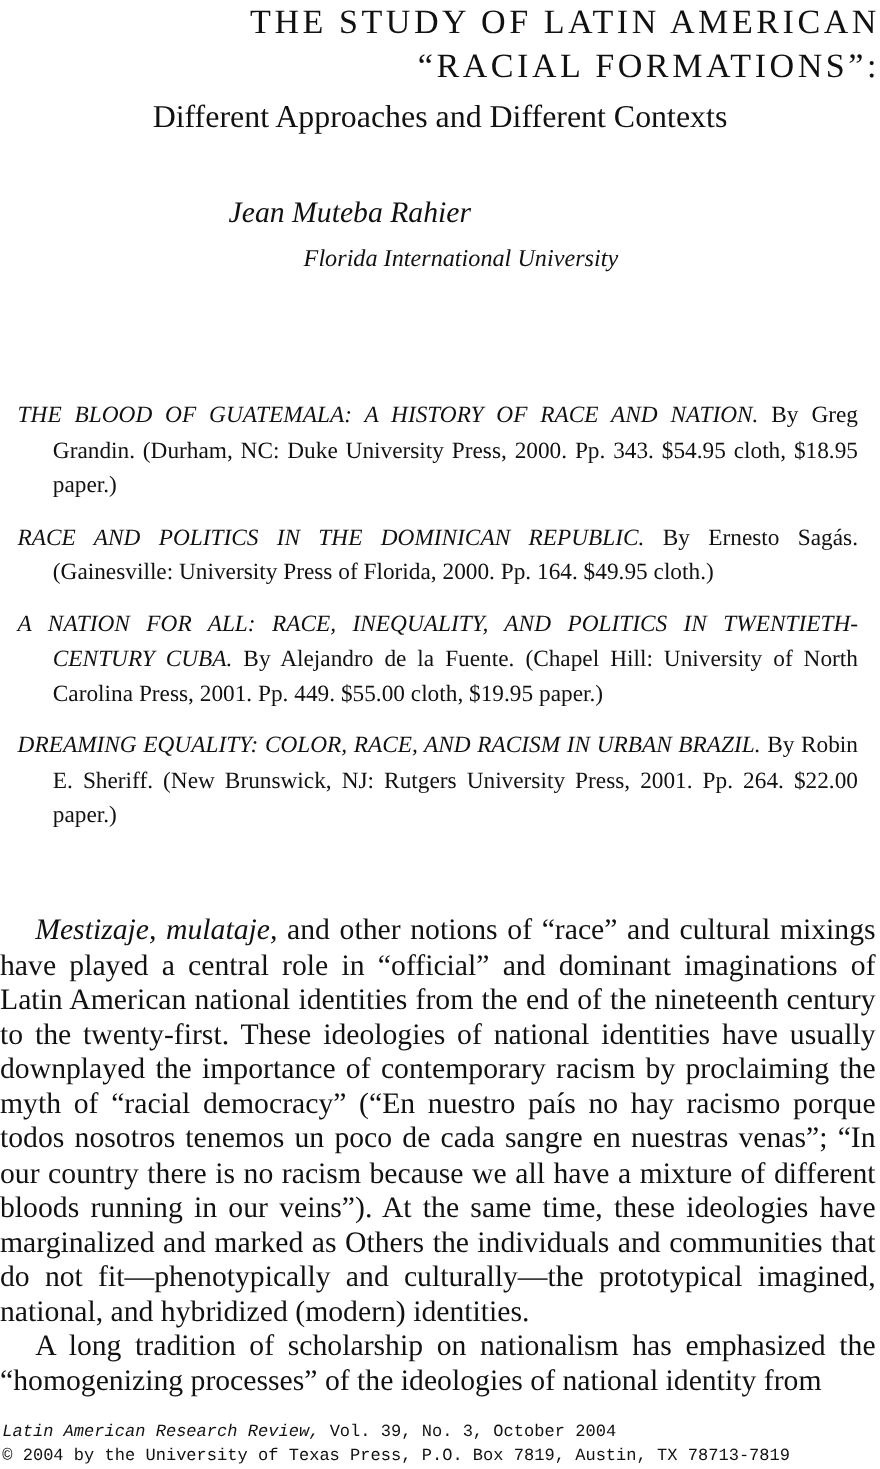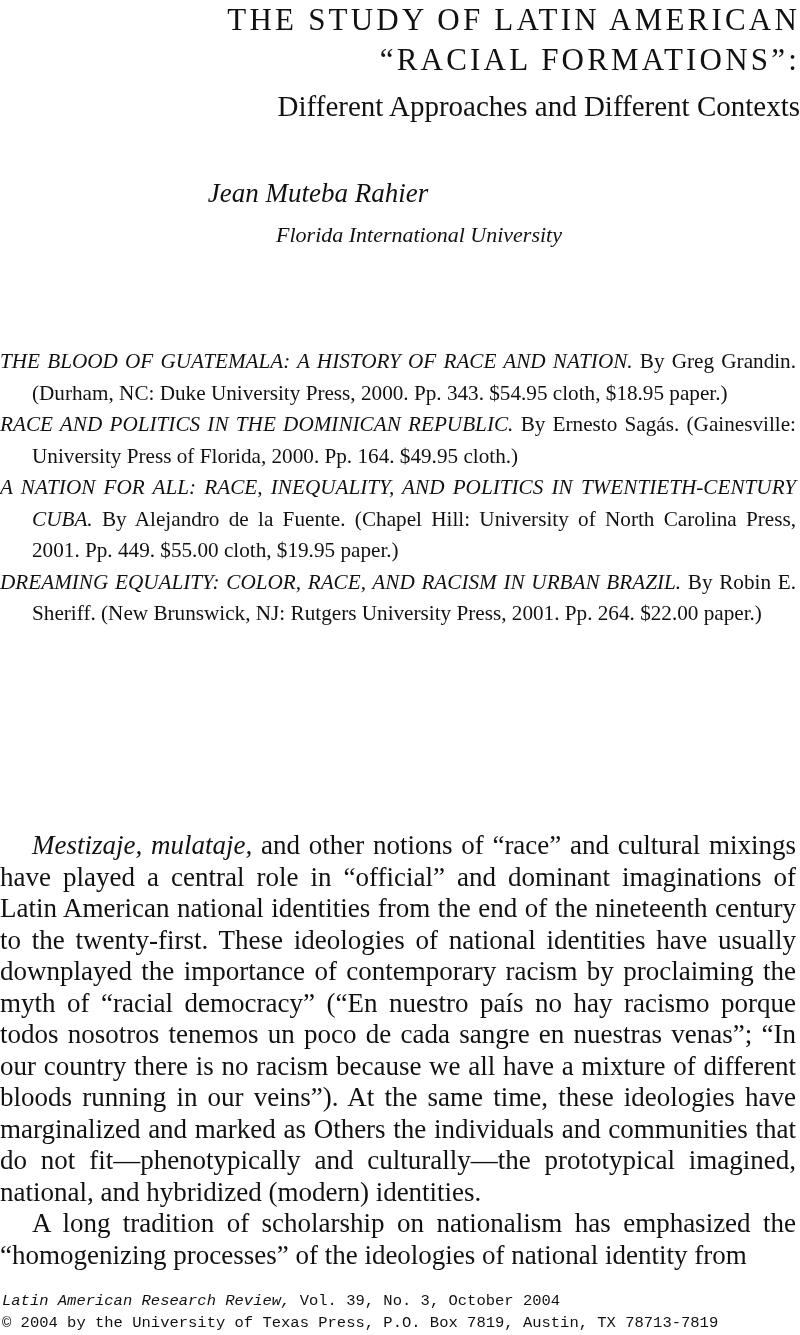--- a/index.html
+++ b/index.html
@@ -1,25 +1,25 @@
 <!DOCTYPE html>
 <html><head>
 <meta charset="utf-8">
 <style>
   html, body { margin:0; padding:0; background:#ffffff; }
   body { width:800px; height:1335px; position:relative; overflow:hidden; color:#111;
          font-family:"Liberation Serif","DejaVu Serif",serif; }
   .title { position:absolute; left:0; width:800px; text-align:right; letter-spacing:3.2px; font-size:31px; line-height:40px; }
   .t1 { top:0px; }
   .t2 { top:40px; }
-  .subtitle { position:absolute; top:86px; left:0; width:800px; text-align:right; font-size:29px; line-height:40px; }
+  .subtitle { position:absolute; top:86px; left:0; width:800px; text-align:center; font-size:29px; line-height:40px; }
   .author { position:absolute; top:178px; left:0; width:636px; text-align:center; font-style:italic; font-size:27px; }
   .affil { position:absolute; top:222px; left:0; width:800px; text-align:center; font-style:italic; font-size:22px;margin-left:19px; }
   .reviews { position:absolute; top:346px; left:0; width:796px; font-size:21.2px; line-height:31.5px; }
-  .entry { padding-left:32px; text-indent:-32px; text-align:justify; margin:0; }
+  .entry { padding-left:32px; text-indent:-32px; text-align:justify; margin:16px; }
   .entry i { font-style:italic; }
   .body { position:absolute; top:830px; left:0; width:796px; font-size:27px; line-height:31.5px; text-align:justify; }
   .body p { margin:0; text-indent:32px; }
   .footer { position:absolute; top:1290px; left:2px; font-size:15.5px; line-height:22px;font-family:Liberation Mono, monospace; }
 </style>
 </head>
 <body>
 
 <div class="title t1">THE STUDY OF LATIN AMERICAN</div>
 <div class="title t2">“RACIAL FORMATIONS”:</div>

